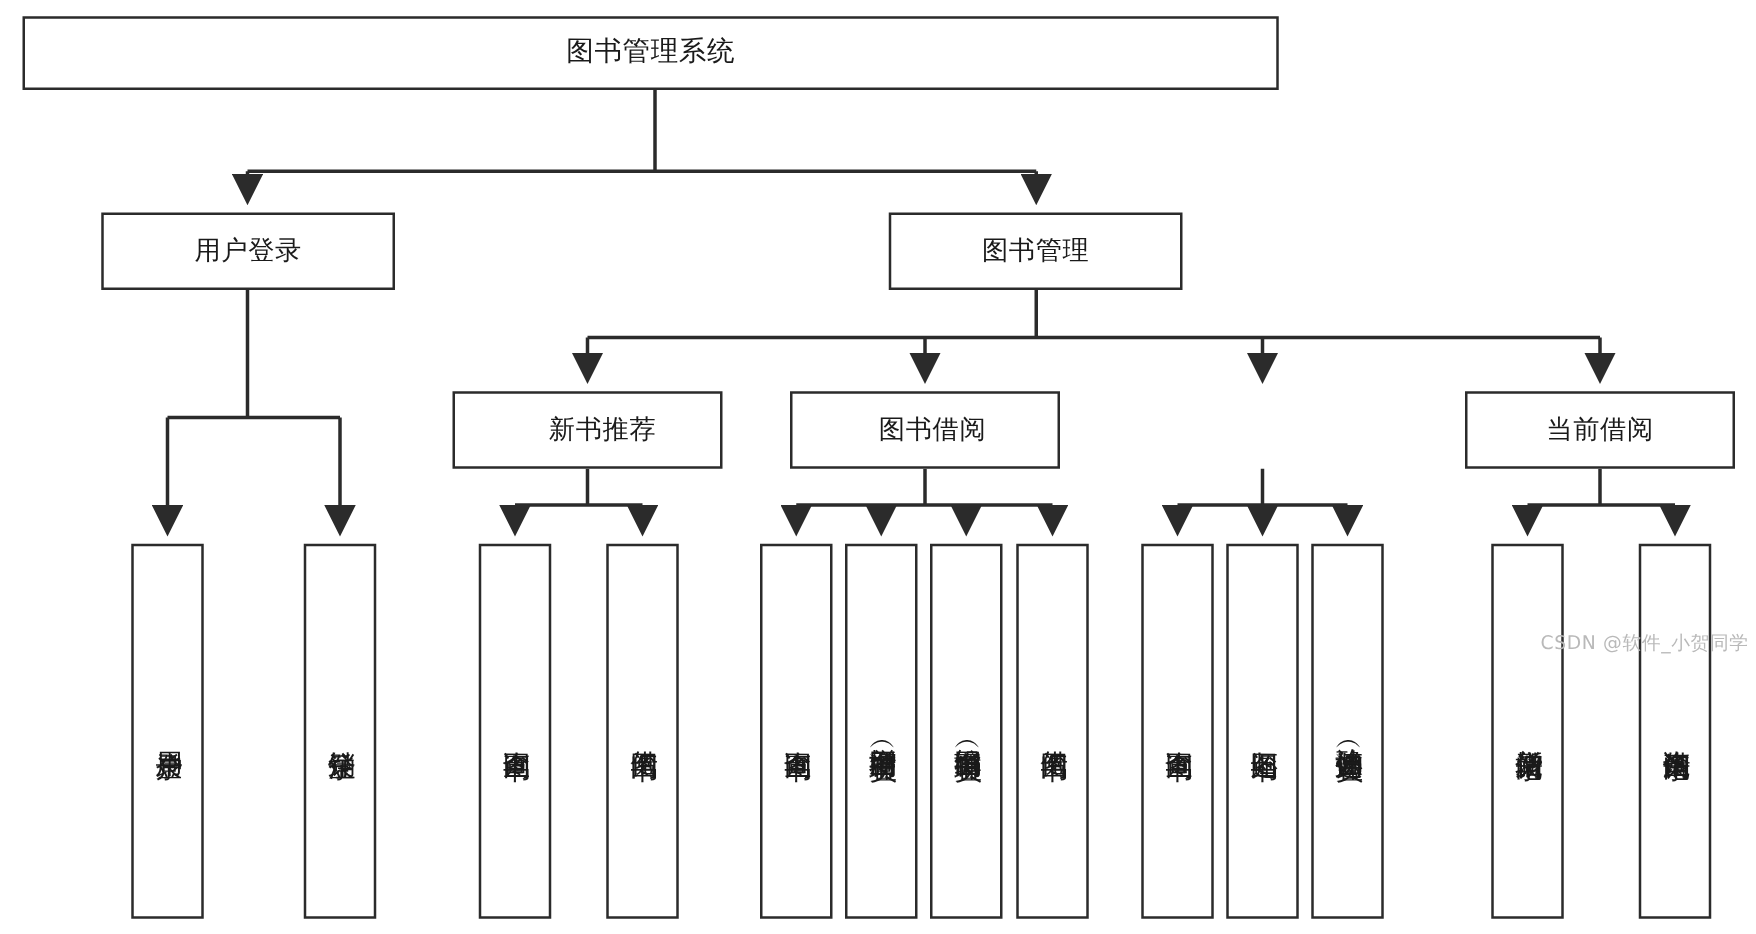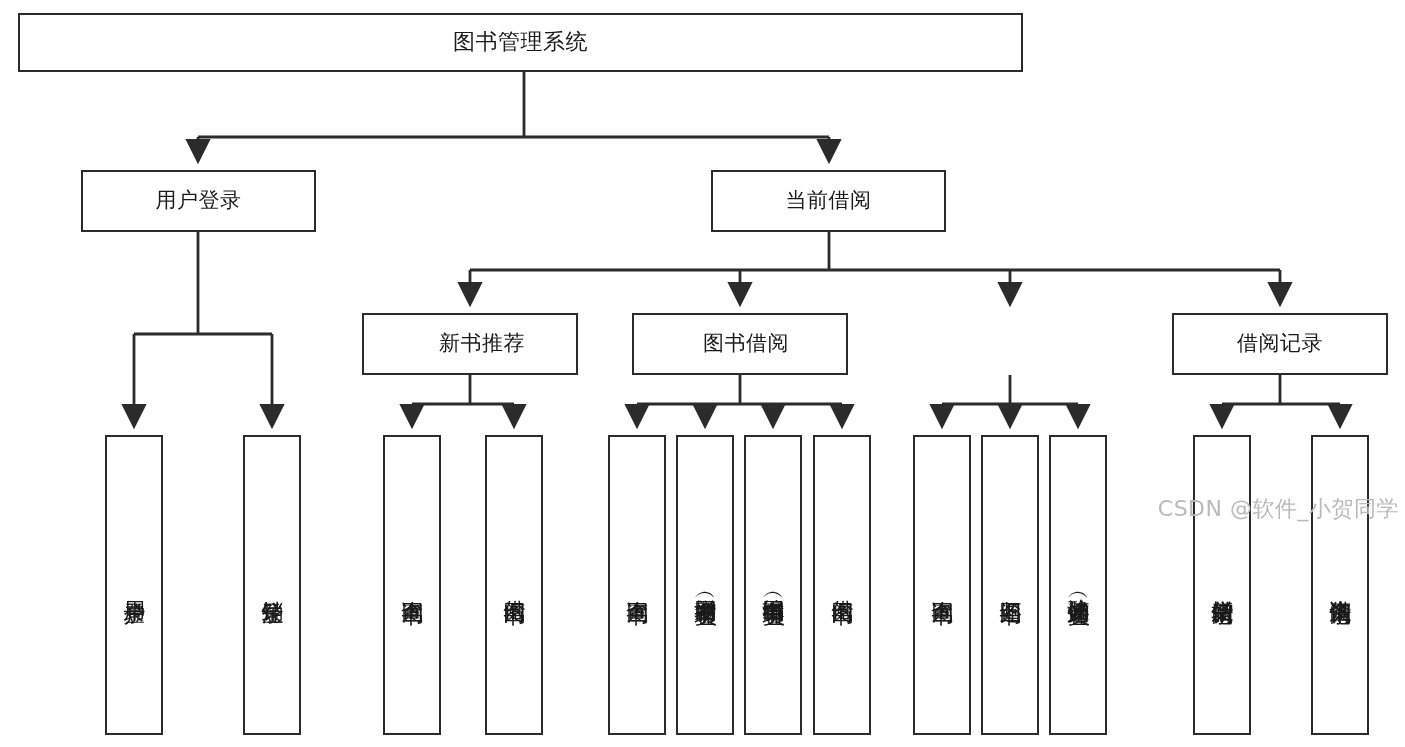--- a/index.html
+++ b/index.html
@@ -58,21 +58,21 @@
   }
   .node-v .node-label {
     writing-mode: vertical-rl;
     text-orientation: upright;
     display: block;
   }
   .watermark {
     position: absolute;
     right: 6px;
     bottom: 6px;
-    font-size: 22px;
+    font-size: 15px;
     color: #b9b9b9;
     letter-spacing: 0.5px;
     white-space: nowrap;
     pointer-events: none;
   }
 </style>
 </head>
 <body>
 
 <div id="diagram-root">
@@ -129,34 +129,34 @@
 
   <div class="node node-h node-root" style="left:18px; top:13px; width:1005px; height:59px;">
     <span class="node-label">图书管理系统</span>
   </div>
 
   <div class="node node-h" style="left:81px; top:170px; width:235px; height:62px;">
     <span class="node-label">用户登录</span>
   </div>
 
   <div class="node node-h" style="left:711px; top:170px; width:235px; height:62px;">
-    <span class="node-label">当前借阅</span>
+    <span class="node-label">图书管理</span>
   </div>
 
   <div class="node node-h" style="left:362px; top:313px; width:216px; height:62px;padding-left:24px;">
     <span class="node-label">新书推荐</span>
   </div>
 
   <div class="node node-h" style="left:632px; top:313px; width:216px; height:62px;padding-left:12px;">
     <span class="node-label">图书借阅</span>
   </div>
 
 
   <div class="node node-h" style="left:1172px; top:313px; width:216px; height:62px;">
-    <span class="node-label">借阅记录</span>
+    <span class="node-label">当前借阅</span>
   </div>
 
   <div class="node node-v" style="left:105px; top:435px; width:58px; height:300px;">
     <span class="node-label">用户登录</span>
   </div>
 
   <div class="node node-v" style="left:243px; top:435px; width:58px; height:300px;">
     <span class="node-label">注销登录</span>
   </div>
 

